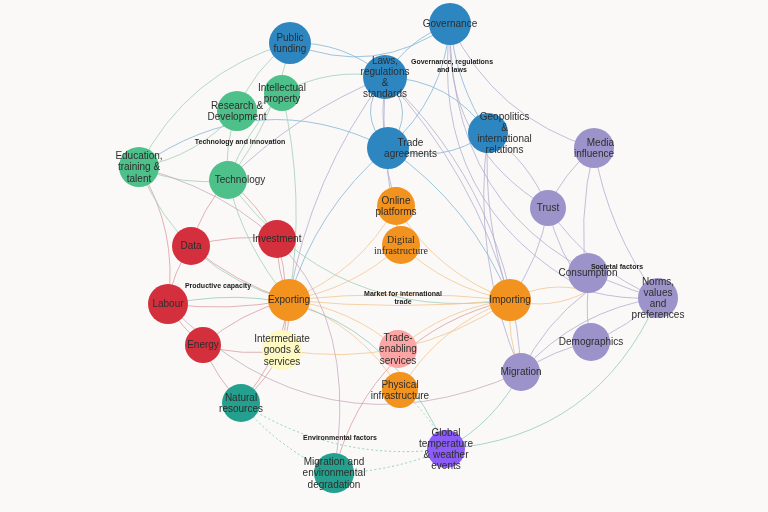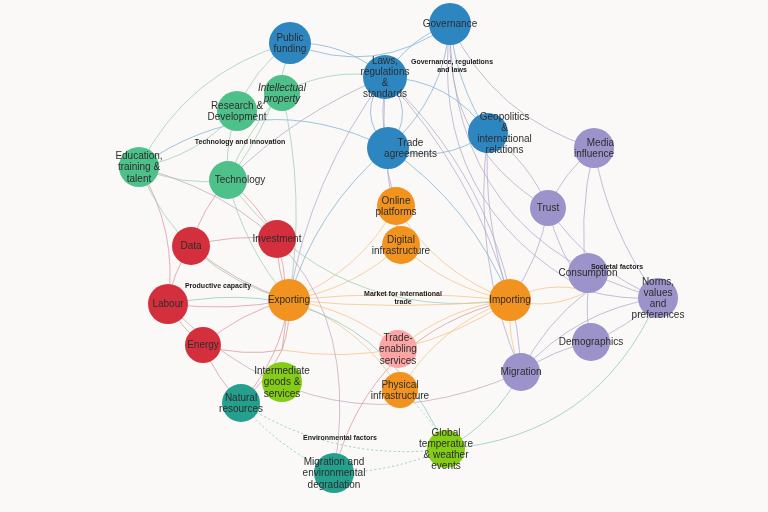--- a/index.html
+++ b/index.html
@@ -136,21 +136,21 @@
       <div class="node" style="left: 488px; top: 133px; width: 40px; height: 40px; background: rgb(46, 134, 193);">
         <span class="node-label" style="white-space: pre-line; margin-left: 33px;">Geopolitics
 &amp; international
 relations</span>
       </div>
       <div class="node" style="left: 237px; top: 111px; width: 40px; height: 40px; background: rgb(78, 192, 138);">
         <span class="node-label" style="white-space: pre-line;">Research &amp;
 Development</span>
       </div>
       <div class="node" style="left: 282px; top: 93px; width: 36px; height: 36px; background: rgb(78, 192, 138);">
-        <span class="node-label" style="white-space: pre-line; font-style: italic;">Intellectual
+        <span class="node-label" style="white-space: pre-line;">Intellectual
 property</span>
       </div>
       <div class="node" style="left: 139px; top: 167px; width: 40px; height: 40px; background: rgb(78, 192, 138);">
         <span class="node-label" style="white-space: pre-line;">Education,
 training &amp;
 talent</span>
       </div>
       <div class="node" style="left: 228px; top: 180px; width: 38px; height: 38px; background: rgb(78, 192, 138);">
         <span class="node-label" style="white-space: pre-line; margin-left: 24px;">Technology</span>
       </div>
@@ -159,35 +159,35 @@
       </div>
       <div class="node" style="left: 277px; top: 239px; width: 38px; height: 38px; background: rgb(211, 47, 60);">
         <span class="node-label" style="white-space: pre-line;">Investment</span>
       </div>
       <div class="node" style="left: 168px; top: 304px; width: 40px; height: 40px; background: rgb(211, 47, 60);">
         <span class="node-label" style="white-space: pre-line;">Labour</span>
       </div>
       <div class="node" style="left: 203px; top: 345px; width: 36px; height: 36px; background: rgb(211, 47, 60);">
         <span class="node-label" style="white-space: pre-line;">Energy</span>
       </div>
-      <div class="node" style="left: 282px; top: 350px; width: 40px; height: 40px; background: #84cc16; margin-top: 32px;">
+      <div class="node" style="left: 282px; top: 350px; width: 40px; height: 40px; background: #fef9c3;">
         <span class="node-label" style="white-space: pre-line;">Intermediate
 goods &amp; services</span>
       </div>
       <div class="node" style="left: 289px; top: 300px; width: 42px; height: 42px; background: rgb(242, 146, 31);">
         <span class="node-label" style="white-space: pre-line;">Exporting</span>
       </div>
       <div class="node" style="left: 510px; top: 300px; width: 42px; height: 42px; background: rgb(242, 146, 31);">
         <span class="node-label" style="white-space: pre-line;">Importing</span>
       </div>
       <div class="node" style="left: 396px; top: 206px; width: 38px; height: 38px; background: rgb(242, 146, 31);">
         <span class="node-label" style="white-space: pre-line;">Online platforms</span>
       </div>
       <div class="node" style="left: 401px; top: 245px; width: 38px; height: 38px; background: rgb(242, 146, 31);">
-        <span class="node-label" style="white-space: pre-line;">Digital infrastructure</span>
+        <span class="node-label" style="white-space: pre-line; font-family: Liberation Serif, serif;">Digital infrastructure</span>
       </div>
       <div class="node" style="left: 398px; top: 349px; width: 38px; height: 38px; background: #fca5a5;">
         <span class="node-label" style="white-space: pre-line;">Trade-enabling
 services</span>
       </div>
       <div class="node" style="left: 400px; top: 390px; width: 36px; height: 36px; background: rgb(242, 146, 31);">
         <span class="node-label" style="white-space: pre-line;">Physical infrastructure</span>
       </div>
       <div class="node" style="left: 548px; top: 208px; width: 36px; height: 36px; background: rgb(155, 147, 201);">
         <span class="node-label" style="white-space: pre-line;">Trust</span>
@@ -209,21 +209,21 @@
         <span class="node-label" style="white-space: pre-line;">Migration</span>
       </div>
       <div class="node" style="left: 241px; top: 403px; width: 38px; height: 38px; background: rgb(37, 160, 142);">
         <span class="node-label" style="white-space: pre-line;">Natural resources</span>
       </div>
       <div class="node" style="left: 334px; top: 473px; width: 40px; height: 40px; background: rgb(37, 160, 142);">
         <span class="node-label" style="white-space: pre-line;">Migration and
 environmental
 degradation</span>
       </div>
-      <div class="node" style="left: 446px; top: 449px; width: 38px; height: 38px; background: #84cc16;">
+      <div class="node" style="left: 446px; top: 449px; width: 38px; height: 38px; background: #8b5cf6;">
         <span class="node-label" style="white-space: pre-line;">Global temperature
 &amp; weather events</span>
       </div>
     </div>
   <div id="cluster-layer">
       <div class="cluster-label" style="left: 240px; top: 142px;">Technology and innovation</div>
       <div class="cluster-label" style="left: 452px; top: 66px;">Governance, regulations
 and laws</div>
       <div class="cluster-label" style="left: 218px; top: 286px;">Productive capacity</div>
       <div class="cluster-label" style="left: 403px; top: 298px;">Market for international

